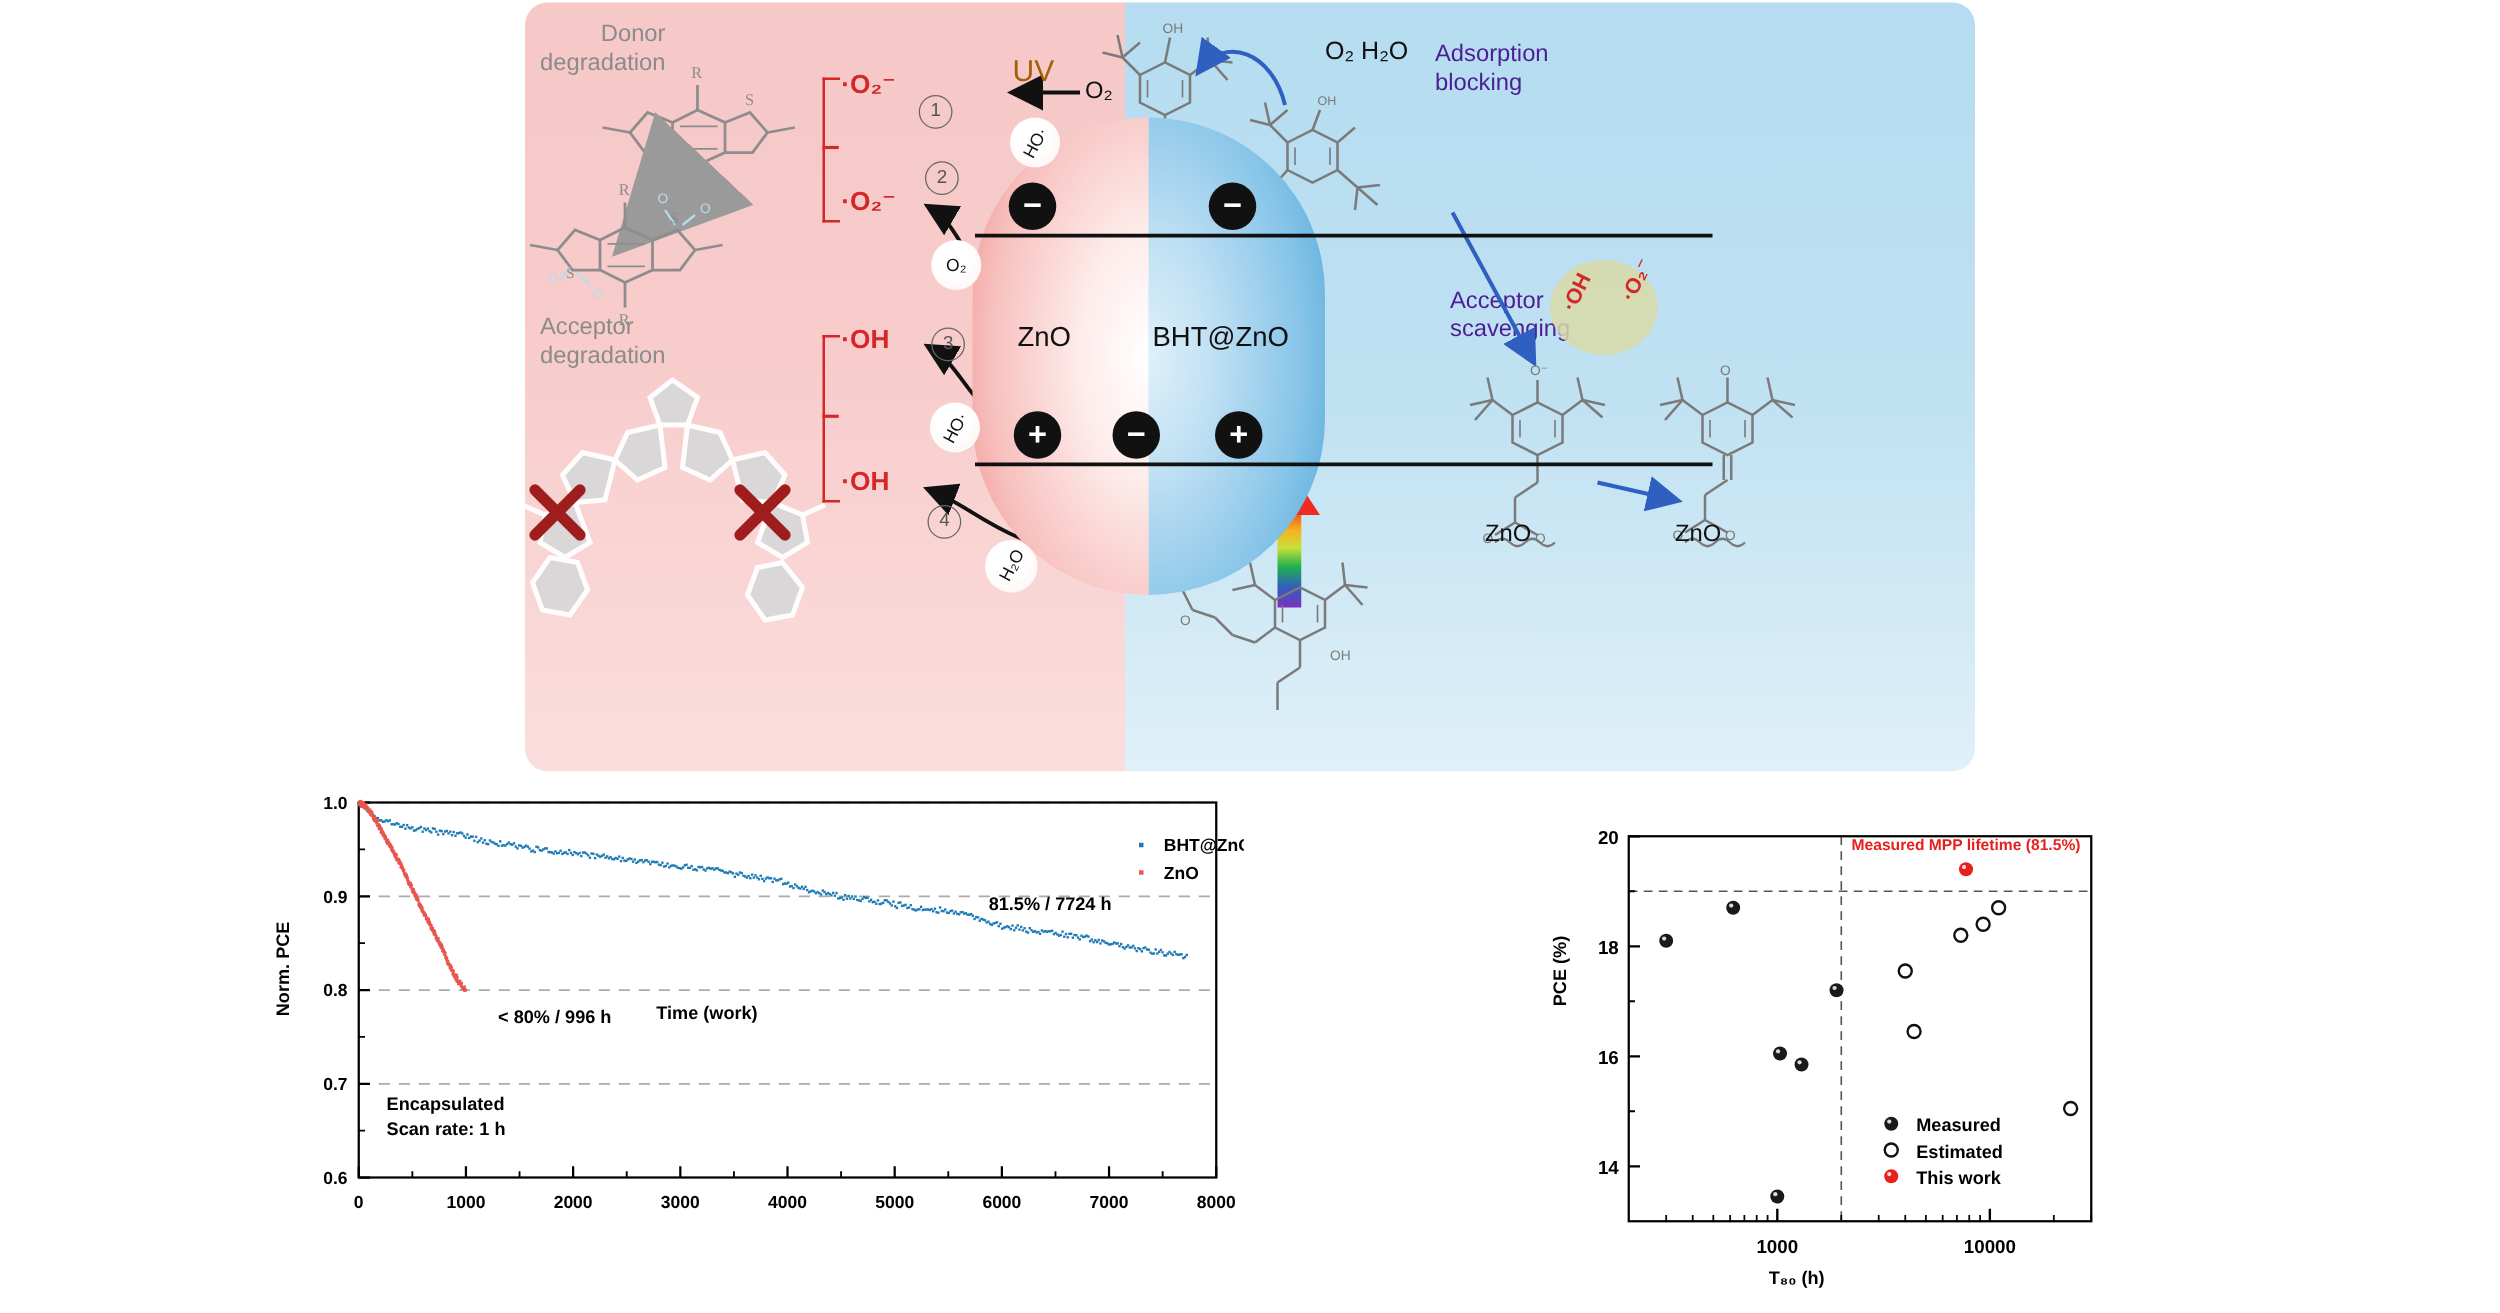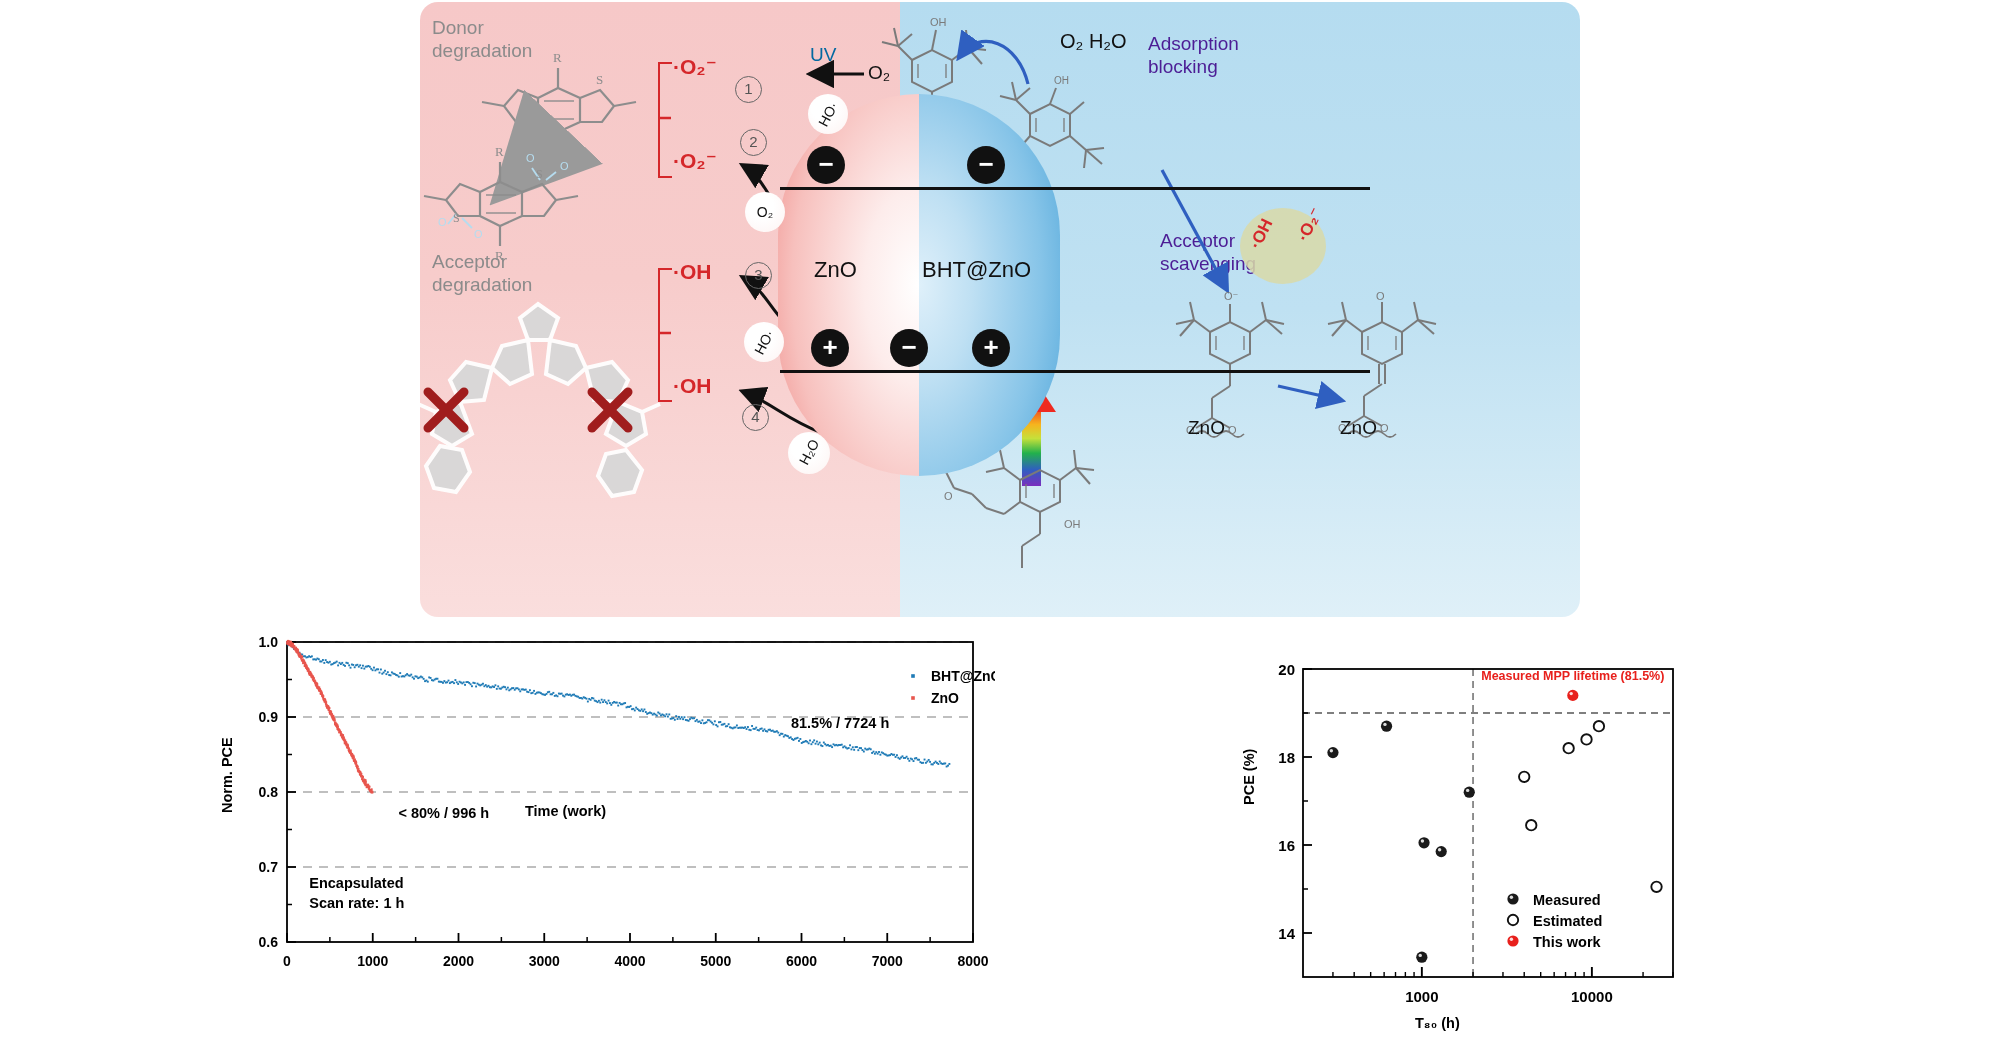--- a/index.html
+++ b/index.html
@@ -12,21 +12,21 @@
   .panel{position:absolute;top:0;height:100%;}
   #panel-left{left:0;width:480px;border-radius:18px 0 0 18px;
       background:linear-gradient(180deg,#f6c8c8 0%,#f7cccb 45%,#fadedd 100%);}
   #panel-right{left:480px;width:680px;border-radius:0 18px 18px 0;
       background:linear-gradient(180deg,#b5dcf0 0%,#bfe1f2 50%,#dff0f8 100%);}
   .panel-title{position:absolute;font-size:19px;line-height:1.22;font-weight:400;}
   .t-grey{color:#8b8b8b;}
   .t-blue{color:#4c1d95;}
 
   
-  #lbl-donor{left:12px;top:14px;}
+  #lbl-donor{left:12px;top:14px;text-align:right;}
   #lbl-acceptor{left:12px;top:248px;}
   #lbl-adsorption{left:728px;top:30px;}
   #lbl-radical{left:740px;top:227px;}
 
   
   #sphere{position:absolute;left:358px;top:92px;width:282px;height:382px;}
   .hemi{position:absolute;top:0;height:100%;width:50%;}
   #hemi-l{left:0;border-radius:141px 0 0 141px;
      background:radial-gradient(ellipse 150% 100% at 100% 50%,
         #ffffff 0%,#fdeceb 26%,#f7c0bd 60%,#ef8a86 85%,#e8716c 100%);}
@@ -76,21 +76,21 @@
 
   
   .step{position:absolute;width:25px;height:25px;border:1.7px solid #666;
      border-radius:50%;color:#555;font-size:15px;line-height:23px;text-align:center;}
   #s1{left:315px;top:74px;}
   #s2{left:320px;top:127px;}
   #s3{left:325px;top:260px;}
   #s4{left:322px;top:402px;}
 
   
-  #lbl-uv{position:absolute;left:390px;top:42px;font-size:19px;color:#0369a1;}
+  #lbl-uv{position:absolute;left:390px;top:42px;font-size:24px;color:#a16207;}
   #lbl-o2in{position:absolute;left:448px;top:60px;font-size:19px;color:#111;}
   #lbl-o2h2o{position:absolute;left:640px;top:28px;font-size:20px;color:#111;}
   #lbl-znoA{position:absolute;left:768px;top:415px;font-size:19px;color:#111;}
   #lbl-znoB{position:absolute;left:920px;top:415px;font-size:19px;color:#111;}
 
   
   #radical-blob{position:absolute;left:820px;top:206px;width:86px;height:76px;
      border-radius:50%;background:#d9d9a8;opacity:.85;}
   .blob-rad{position:absolute;color:#d5272a;font-weight:700;font-size:17px;
      transform-origin:center;}

